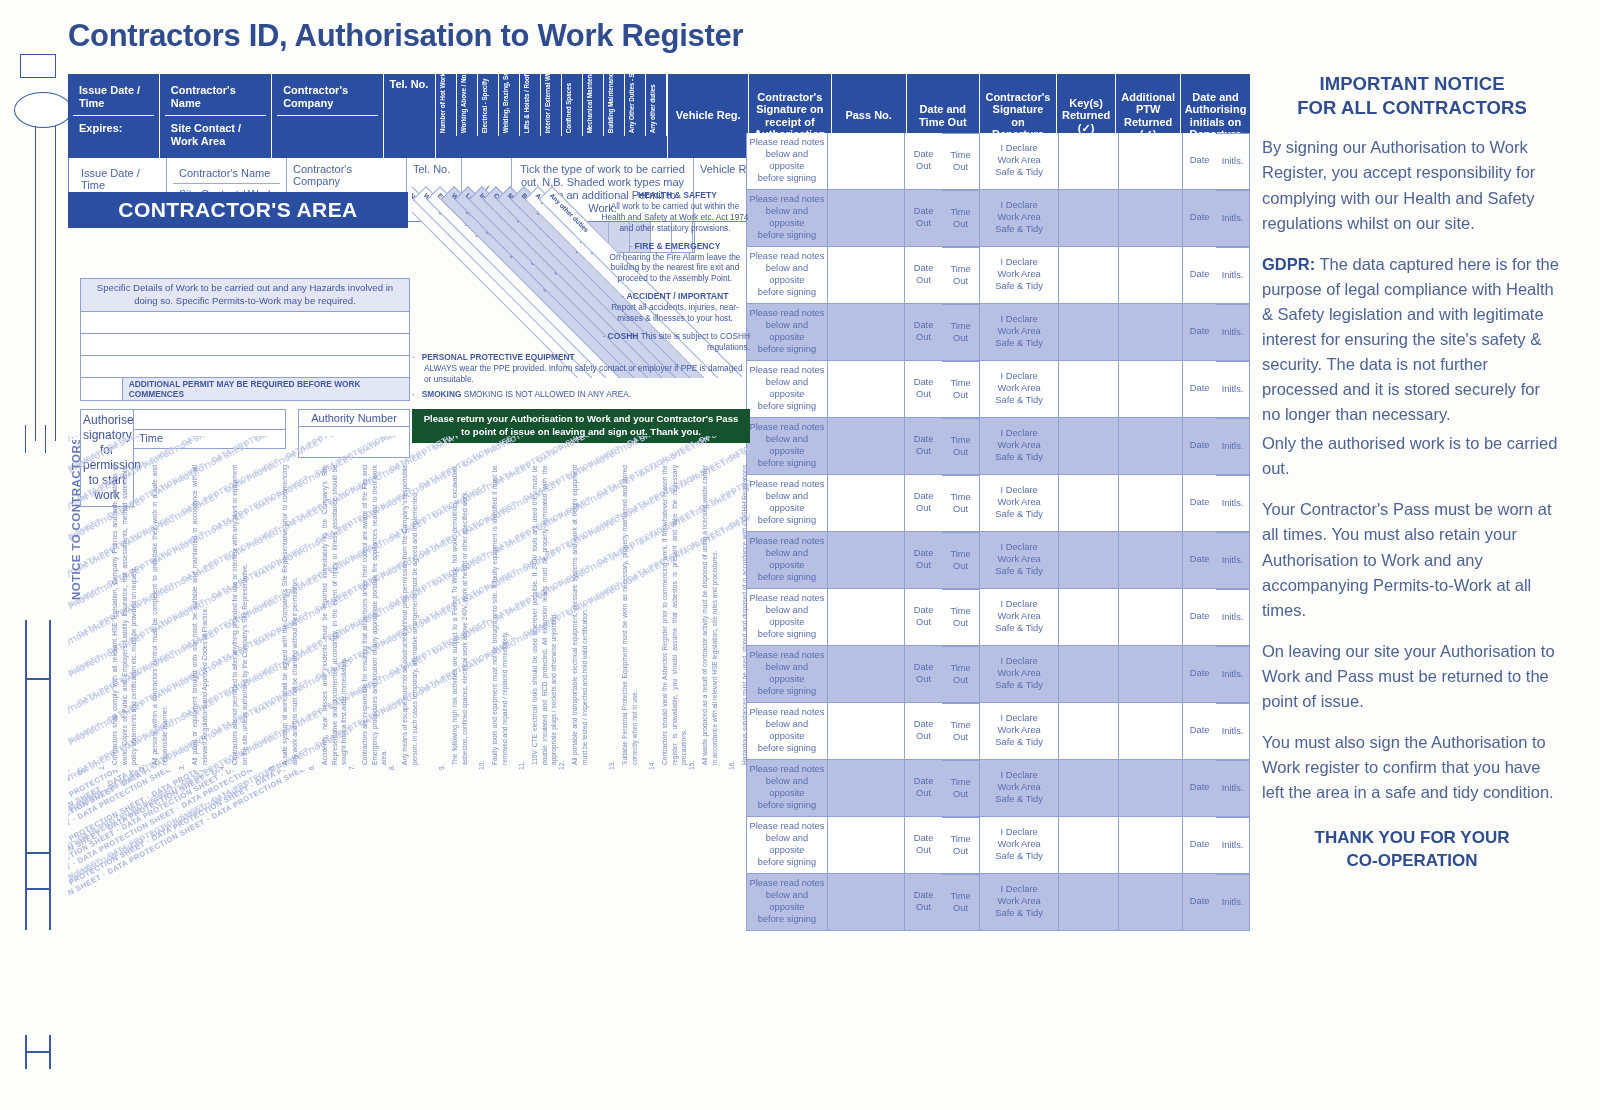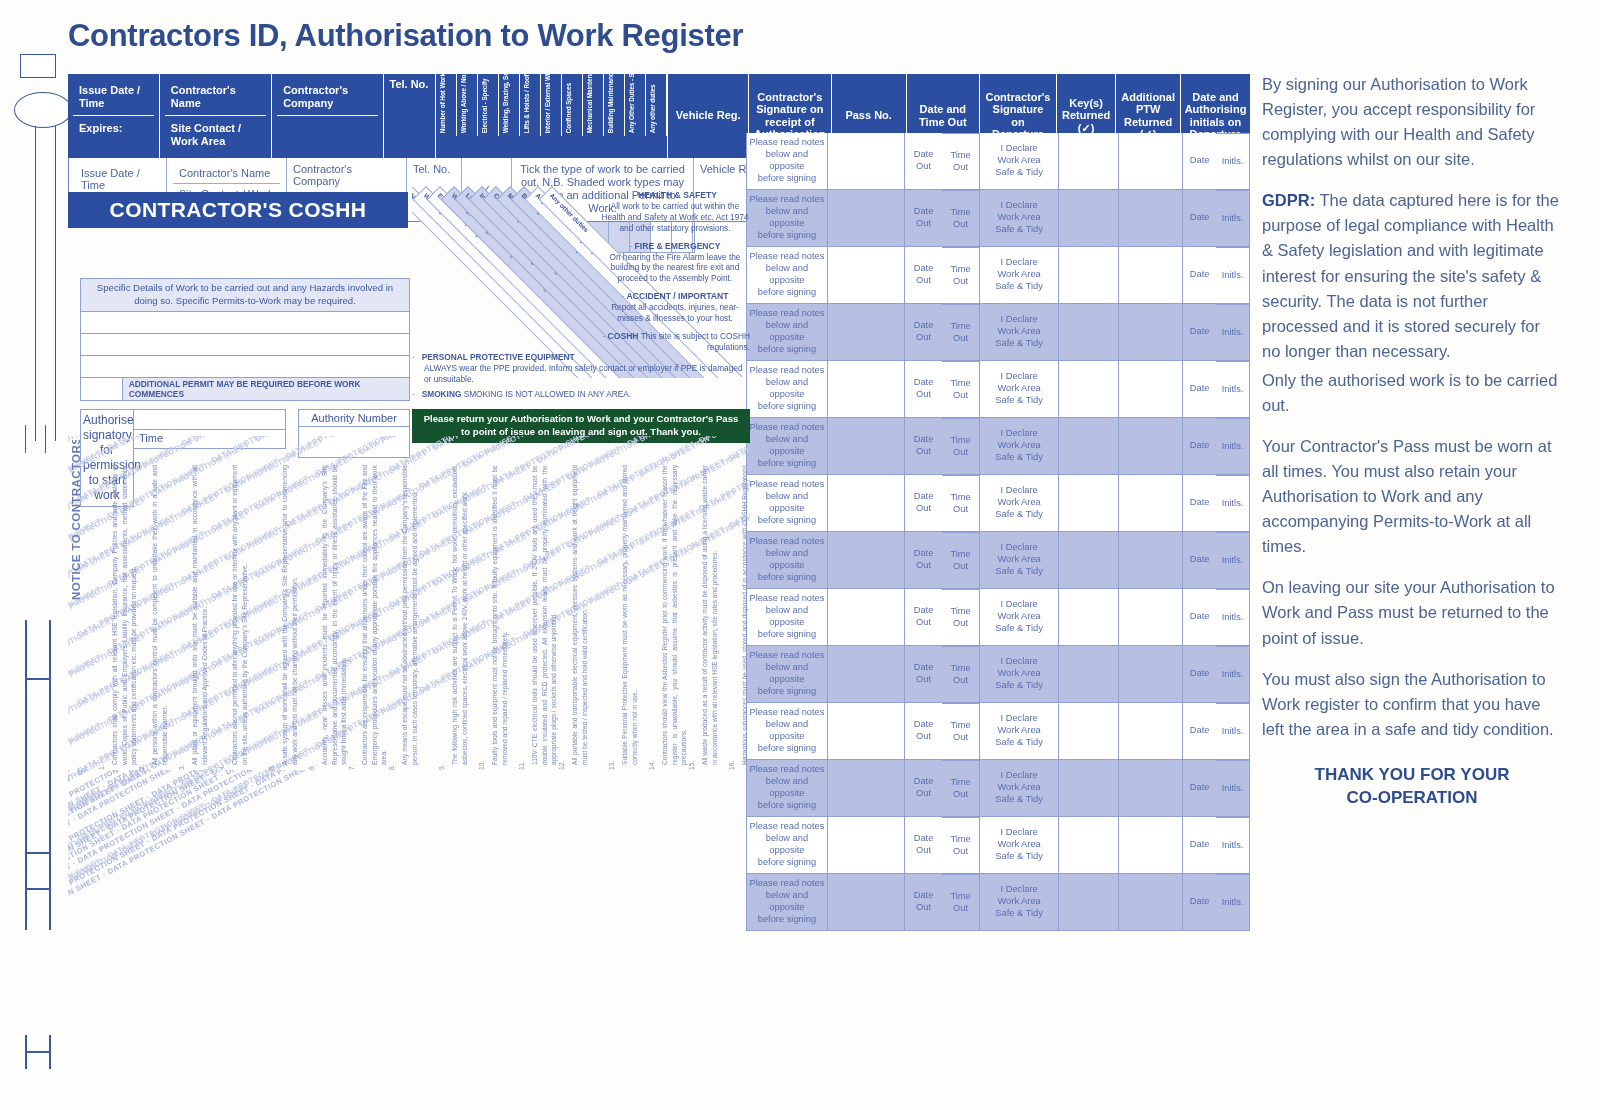--- a/index.html
+++ b/index.html
@@ -541,21 +541,21 @@
         <div class="c" style="width:68px;"></div>
         <div class="c" style="width:70px;padding:0;">
           <div class="stack">
             <div class="h">Date</div>
             <div class="h b">Initls.</div>
           </div>
         </div>
       </div>
     </div>
 
-  <div class="passbar">CONTRACTOR'S COSHH</div>
+  <div class="passbar">CONTRACTOR'S AREA</div>
 
   <div class="passbody">
     <div class="pb-head">Specific Details of Work to be carried out and any Hazards involved in doing so. Specific Permits-to-Work may be required.</div>
     <div class="pb-line"></div>
     <div class="pb-line"></div>
     <div class="pb-line"></div>
     <div class="pb-perm">
       <div class="bx"></div>
       <div class="tx">ADDITIONAL PERMIT MAY BE REQUIRED BEFORE WORK COMMENCES</div>
     </div>
@@ -749,20 +749,24 @@
       <div class="wrow" style="left:-260px;top:176px;">DATA PROTECTION SHEET · DATA PROTECTION SHEET · DATA PROTECTION SHEET · DATA PROTECTION SHEET · DATA PROTECTION SHEET · DATA PROTECTION SHEET · DATA PROTECTION SHEET · DATA PROTECTION SHEET ·DATA PROTECTION SHEET · DATA PROTECTION SHEET · DATA PROTECTION SHEET · DATA PROTECTION SHEET · DATA PROTECTION SHEET · DATA PROTECTION SHEET · DATA PROTECTION SHEET · DATA PROTECTION SHEET ·</div>
       <div class="wrow" style="left:-230px;top:187px;">DATA PROTECTION SHEET · DATA PROTECTION SHEET · DATA PROTECTION SHEET · DATA PROTECTION SHEET · DATA PROTECTION SHEET · DATA PROTECTION SHEET · DATA PROTECTION SHEET · DATA PROTECTION SHEET ·DATA PROTECTION SHEET · DATA PROTECTION SHEET · DATA PROTECTION SHEET · DATA PROTECTION SHEET · DATA PROTECTION SHEET · DATA PROTECTION SHEET · DATA PROTECTION SHEET · DATA PROTECTION SHEET ·</div>
       <div class="wrow" style="left:-200px;top:198px;">DATA PROTECTION SHEET · DATA PROTECTION SHEET · DATA PROTECTION SHEET · DATA PROTECTION SHEET · DATA PROTECTION SHEET · DATA PROTECTION SHEET · DATA PROTECTION SHEET · DATA PROTECTION SHEET ·DATA PROTECTION SHEET · DATA PROTECTION SHEET · DATA PROTECTION SHEET · DATA PROTECTION SHEET · DATA PROTECTION SHEET · DATA PROTECTION SHEET · DATA PROTECTION SHEET · DATA PROTECTION SHEET ·</div>
       <div class="wrow" style="left:-170px;top:209px;">DATA PROTECTION SHEET · DATA PROTECTION SHEET · DATA PROTECTION SHEET · DATA PROTECTION SHEET · DATA PROTECTION SHEET · DATA PROTECTION SHEET · DATA PROTECTION SHEET · DATA PROTECTION SHEET ·DATA PROTECTION SHEET · DATA PROTECTION SHEET · DATA PROTECTION SHEET · DATA PROTECTION SHEET · DATA PROTECTION SHEET · DATA PROTECTION SHEET · DATA PROTECTION SHEET · DATA PROTECTION SHEET ·</div>
       <div class="wrow" style="left:-260px;top:220px;">DATA PROTECTION SHEET · DATA PROTECTION SHEET · DATA PROTECTION SHEET · DATA PROTECTION SHEET · DATA PROTECTION SHEET · DATA PROTECTION SHEET · DATA PROTECTION SHEET · DATA PROTECTION SHEET ·DATA PROTECTION SHEET · DATA PROTECTION SHEET · DATA PROTECTION SHEET · DATA PROTECTION SHEET · DATA PROTECTION SHEET · DATA PROTECTION SHEET · DATA PROTECTION SHEET · DATA PROTECTION SHEET ·</div>
       <div class="wrow" style="left:-230px;top:231px;">DATA PROTECTION SHEET · DATA PROTECTION SHEET · DATA PROTECTION SHEET · DATA PROTECTION SHEET · DATA PROTECTION SHEET · DATA PROTECTION SHEET · DATA PROTECTION SHEET · DATA PROTECTION SHEET ·DATA PROTECTION SHEET · DATA PROTECTION SHEET · DATA PROTECTION SHEET · DATA PROTECTION SHEET · DATA PROTECTION SHEET · DATA PROTECTION SHEET · DATA PROTECTION SHEET · DATA PROTECTION SHEET ·</div>
     </div>
 
 
   <div class="side">
+    <h2>
+      <span>IMPORTANT NOTICE</span><br>
+      <span>FOR ALL CONTRACTORS</span>
+    </h2>
     <p>By signing our Authorisation to Work Register, you accept responsibility for complying with our Health and Safety regulations whilst on our site.</p>
     <p><b>GDPR:</b><span> The data captured here is for the purpose of legal compliance with Health &amp; Safety legislation and with legitimate interest for ensuring the site's safety &amp; security. The data is not further processed and it is stored securely for no longer than necessary.</span></p>
     <p style="margin-top:-12px;">Only the authorised work is to be carried out.</p>
     <p>Your Contractor's Pass must be worn at all times. You must also retain your Authorisation to Work and any accompanying Permits-to-Work at all times.</p>
     <p>On leaving our site your Authorisation to Work and Pass must be returned to the point of issue.</p>
     <p>You must also sign the Authorisation to Work register to confirm that you have left the area in a safe and tidy condition.</p>
     <div class="ty">
       <span>THANK YOU FOR YOUR</span><br>
       <span>CO-OPERATION</span>
     </div>

